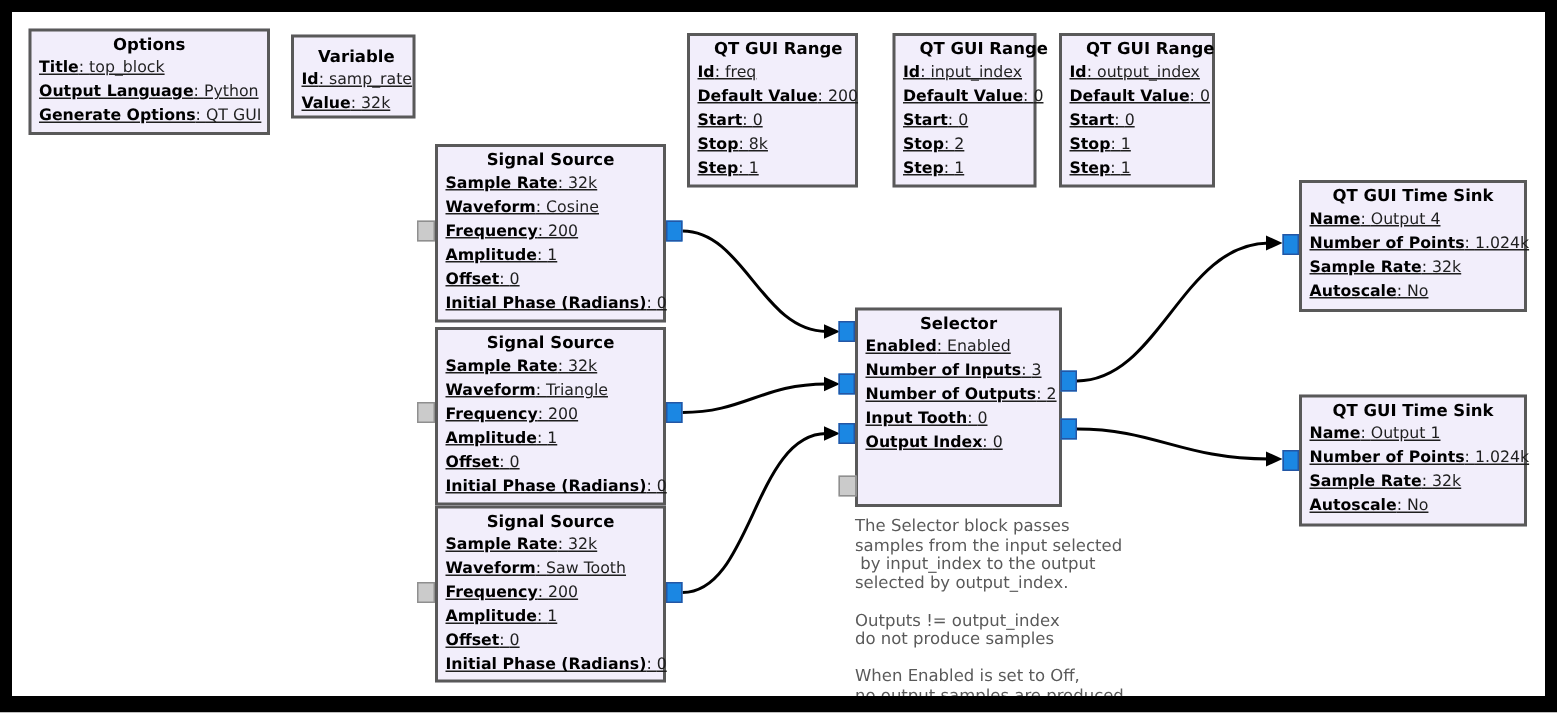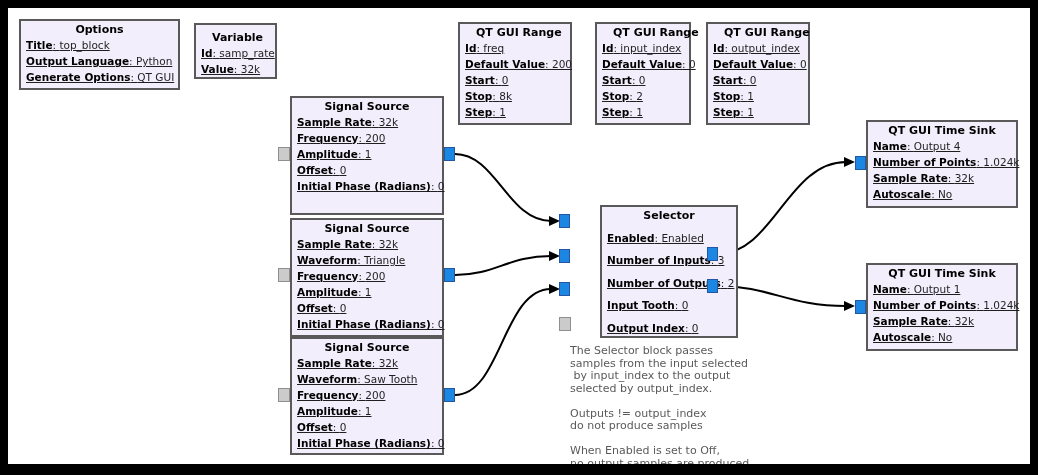--- a/index.html
+++ b/index.html
@@ -2,21 +2,21 @@
 <html style="--frame: #000000; --canvas-bg: #ffffff; --block-fill: #f2eefb; --block-border: #595959; --port-blue: #1b87e3; --port-blue-border: #2456a4; --port-gray: #cbcbcb; --port-gray-border: #8f8f8f; --wire: #000000; --title-color: #000000; --param-label-color: #000000; --param-value-color: #1f1f1f; --comment-color: #5a5a5a;"><head>
 <meta charset="utf-8">
 <title>Flowgraph</title>
 <style>
   html,body{margin:0;padding:0;background:#fff;}
   .frame{position:relative;width:1038px;height:475px;background:var(--frame,#000);font-family:"DejaVu Sans","Liberation Sans",sans-serif;}
   .canvas{position:absolute;left:8px;top:8px;width:1022px;height:456px;background:var(--canvas-bg,#fff);overflow:hidden;}
   .wires{position:absolute;left:0;top:0;width:1022px;height:456px;}
   .wire{fill:none;stroke:var(--wire,#000);stroke-width:2px;}
   .block{position:absolute;box-sizing:border-box;background:var(--block-fill,#f2eefb);border:2px solid var(--block-border,#595959);display:flex;flex-direction:column;}
-  .block.centered{justify-content:space-between;margin-left:30px;}
+  .block.centered{justify-content:flex-start;}
   .block-title{font-size:11px;font-weight:bold;text-align:center;color:var(--title-color,#000);padding:2px 16px 1px;white-space:nowrap;}
   .param{font-size:10.5px;line-height:16px;padding:0 5px;white-space:nowrap;color:var(--param-value-color,#1f1f1f);text-decoration:underline;}
   .param b{color:var(--param-label-color,#000);font-weight:bold;}
   .port{position:absolute;width:11px;height:14px;box-sizing:border-box;}
   .port.blue{background:var(--port-blue,#1b87e3);border:1px solid var(--port-blue-border,#2456a4);}
   .port.gray{background:var(--port-gray,#cbcbcb);border:1px solid var(--port-gray-border,#8f8f8f);width:12px;}
   .comment{position:absolute;color:var(--comment-color,#5a5a5a);font-size:11px;line-height:12.5px;}
   .comment .line{white-space:pre;min-height:12.5px;}
 </style>
 </head>
@@ -79,20 +79,21 @@
     <div class="block-title">QT GUI Range</div>
   <div class="param"><b>Id</b>: <span>output_index</span></div>
         <div class="param"><b>Default Value</b>: <span>0</span></div>
         <div class="param"><b>Start</b>: <span>0</span></div>
         <div class="param"><b>Stop</b>: <span>1</span></div>
         <div class="param"><b>Step</b>: <span>1</span></div>
       </div>
       <div class="block" style="left: 282px; top: 88px; width: 154px; height: 119px;">
     <div class="block-title">Signal Source</div>
   <div class="param"><b>Sample Rate</b>: <span>32k</span></div>
+        <div class="param"><b>Waveform</b>: <span>Cosine</span></div>
         <div class="param"><b>Frequency</b>: <span>200</span></div>
         <div class="param"><b>Amplitude</b>: <span>1</span></div>
         <div class="param"><b>Offset</b>: <span>0</span></div>
         <div class="param"><b>Initial Phase (Radians)</b>: <span>0</span></div>
       </div>
       <div class="port gray" style="left: 270px; top: 139px;"></div>
       <div class="port blue" style="left: 436px; top: 139px;"></div>
       <div class="block" style="left: 282px; top: 210px; width: 154px; height: 119px;">
     <div class="block-title">Signal Source</div>
   <div class="param"><b>Sample Rate</b>: <span>32k</span></div>

